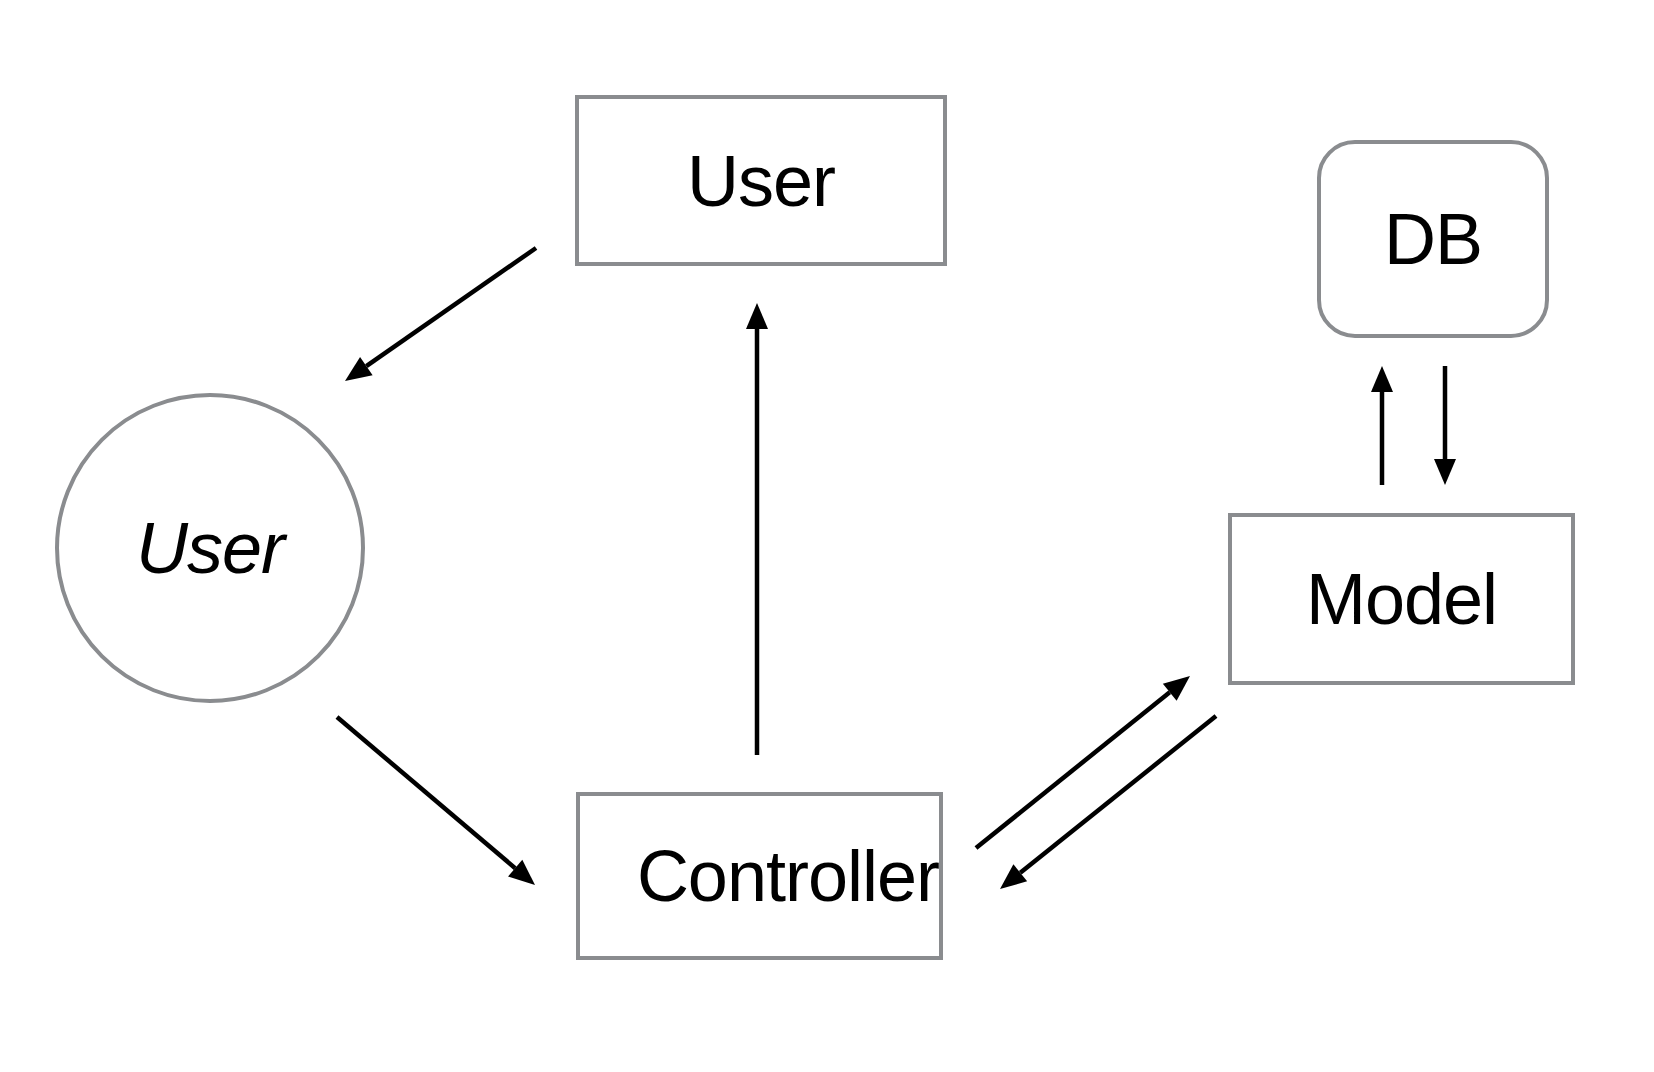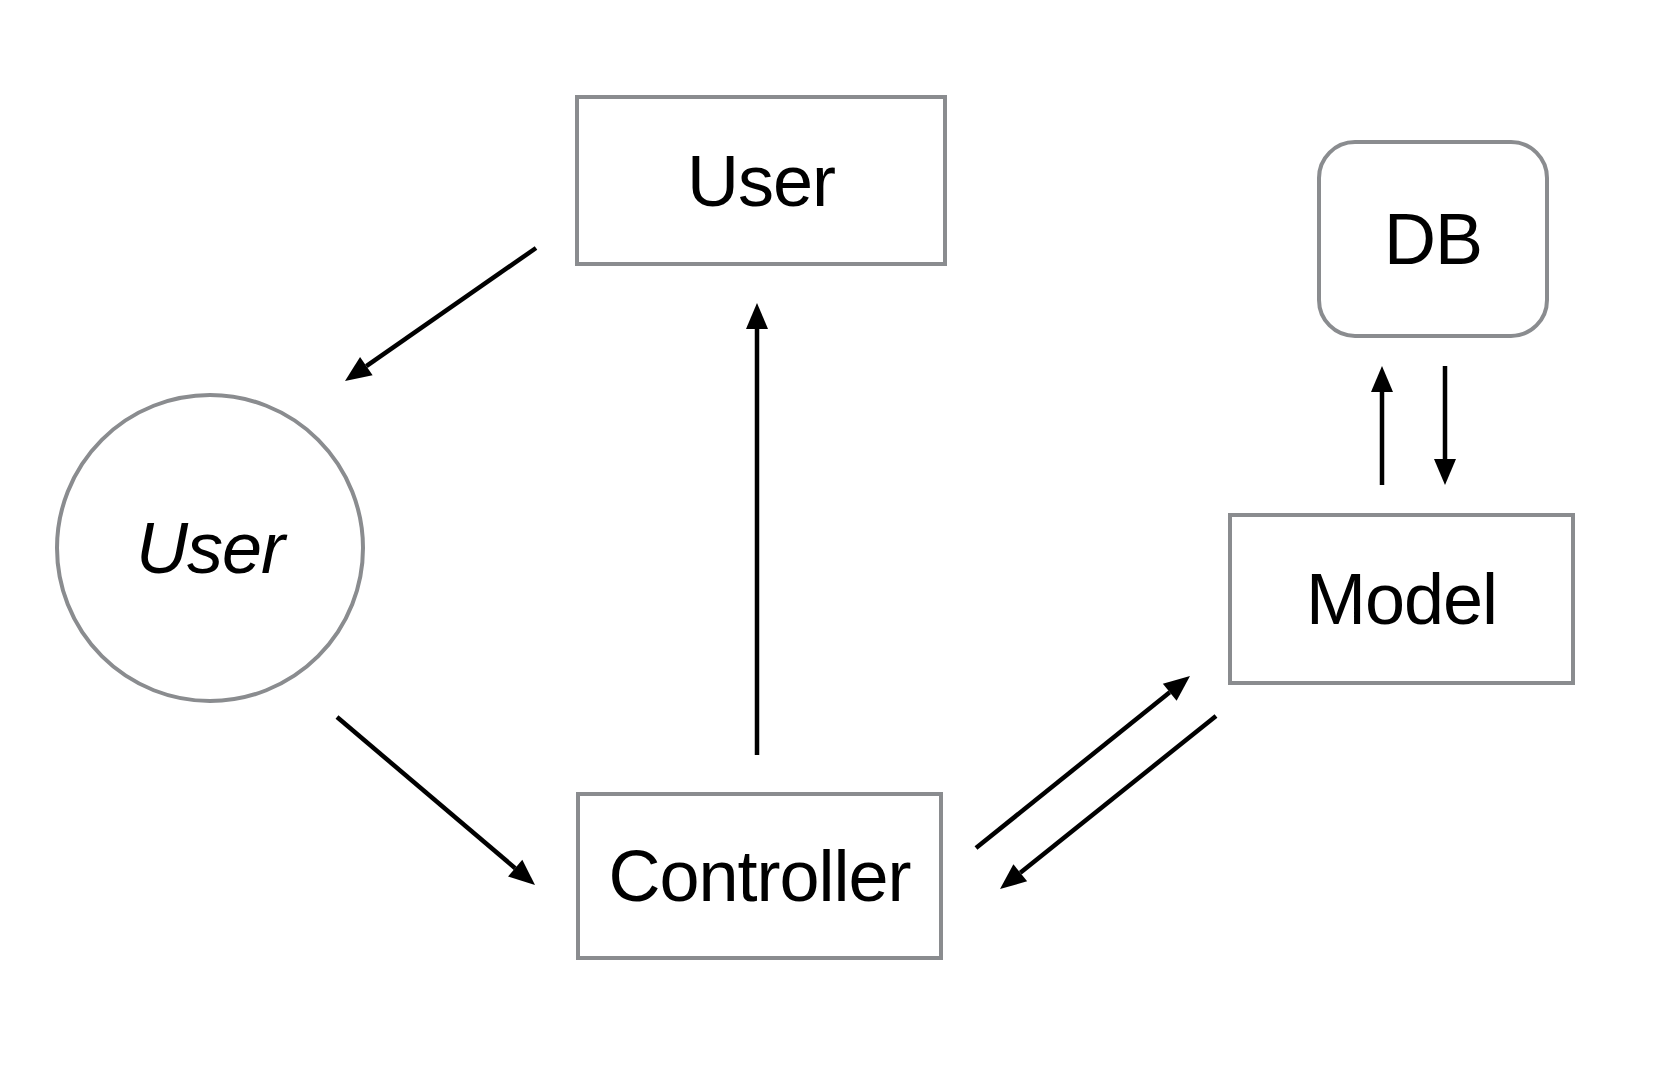--- a/index.html
+++ b/index.html
@@ -42,21 +42,21 @@
     font-weight: 300;
     color: var(--text-color);
     letter-spacing: -1px;
     white-space: nowrap;
     line-height: 1;
   }
   #node-view       { left: 575px;  top: 95px;  width: 372px; height: 171px; }
   #node-db         { left: 1317px; top: 140px; width: 232px; height: 198px; border-radius: 38px; }
   #node-user       { left: 55px;   top: 393px; width: 310px; height: 310px; border-radius: 50%; font-style: italic; }
   #node-model      { left: 1228px; top: 513px; width: 347px; height: 172px; }
-  #node-controller { left: 576px;  top: 792px; width: 367px; height: 168px; }
+  #node-controller { left: 576px;  top: 792px; width: 367px; height: 168px; justify-content: flex-end; }
 </style>
 </head>
 <body>
 
 <div class="canvas">
 
   <svg id="edges-layer" viewBox="0 0 1654 1072" xmlns="http://www.w3.org/2000/svg">
       <line x1="536" y1="248" x2="366.33670228306244" y2="366.14250574006644" stroke="#000000" stroke-width="4.5"></line>
       <polygon points="345,381 360.05083932693674,357.11543938954003 372.62256523918813,375.16957209059285" fill="#000000"></polygon>
       <line x1="337" y1="717" x2="515.1747624803074" y2="868.1785863469275" stroke="#000000" stroke-width="4.5"></line>

